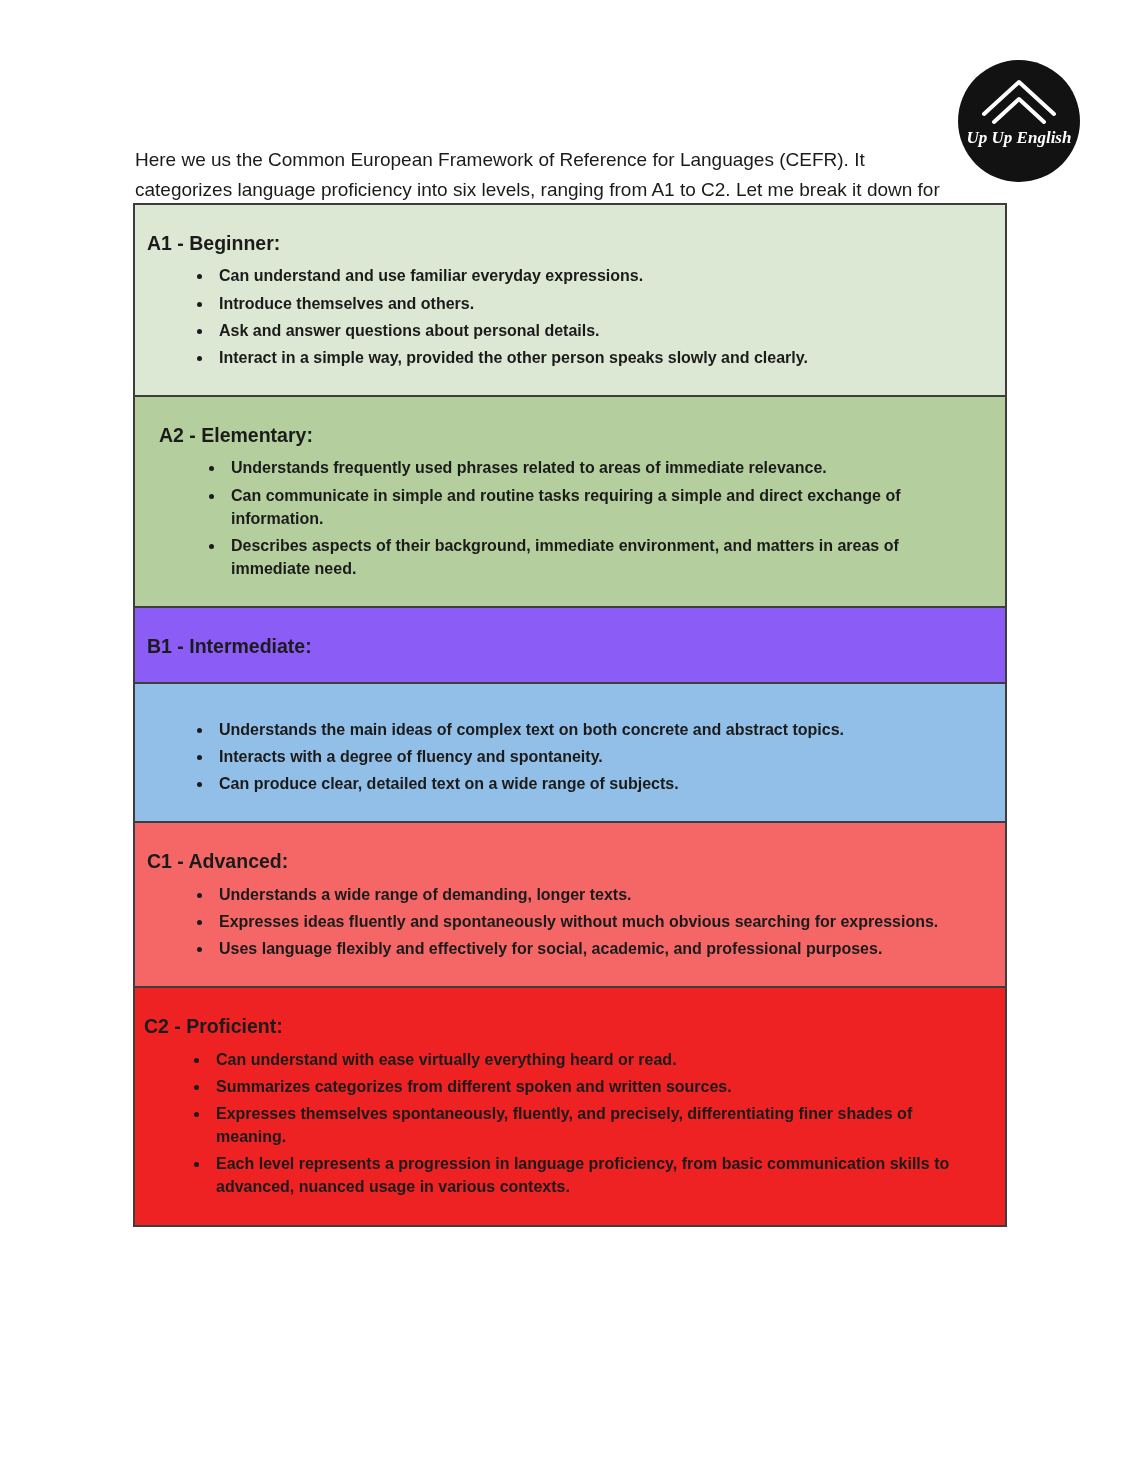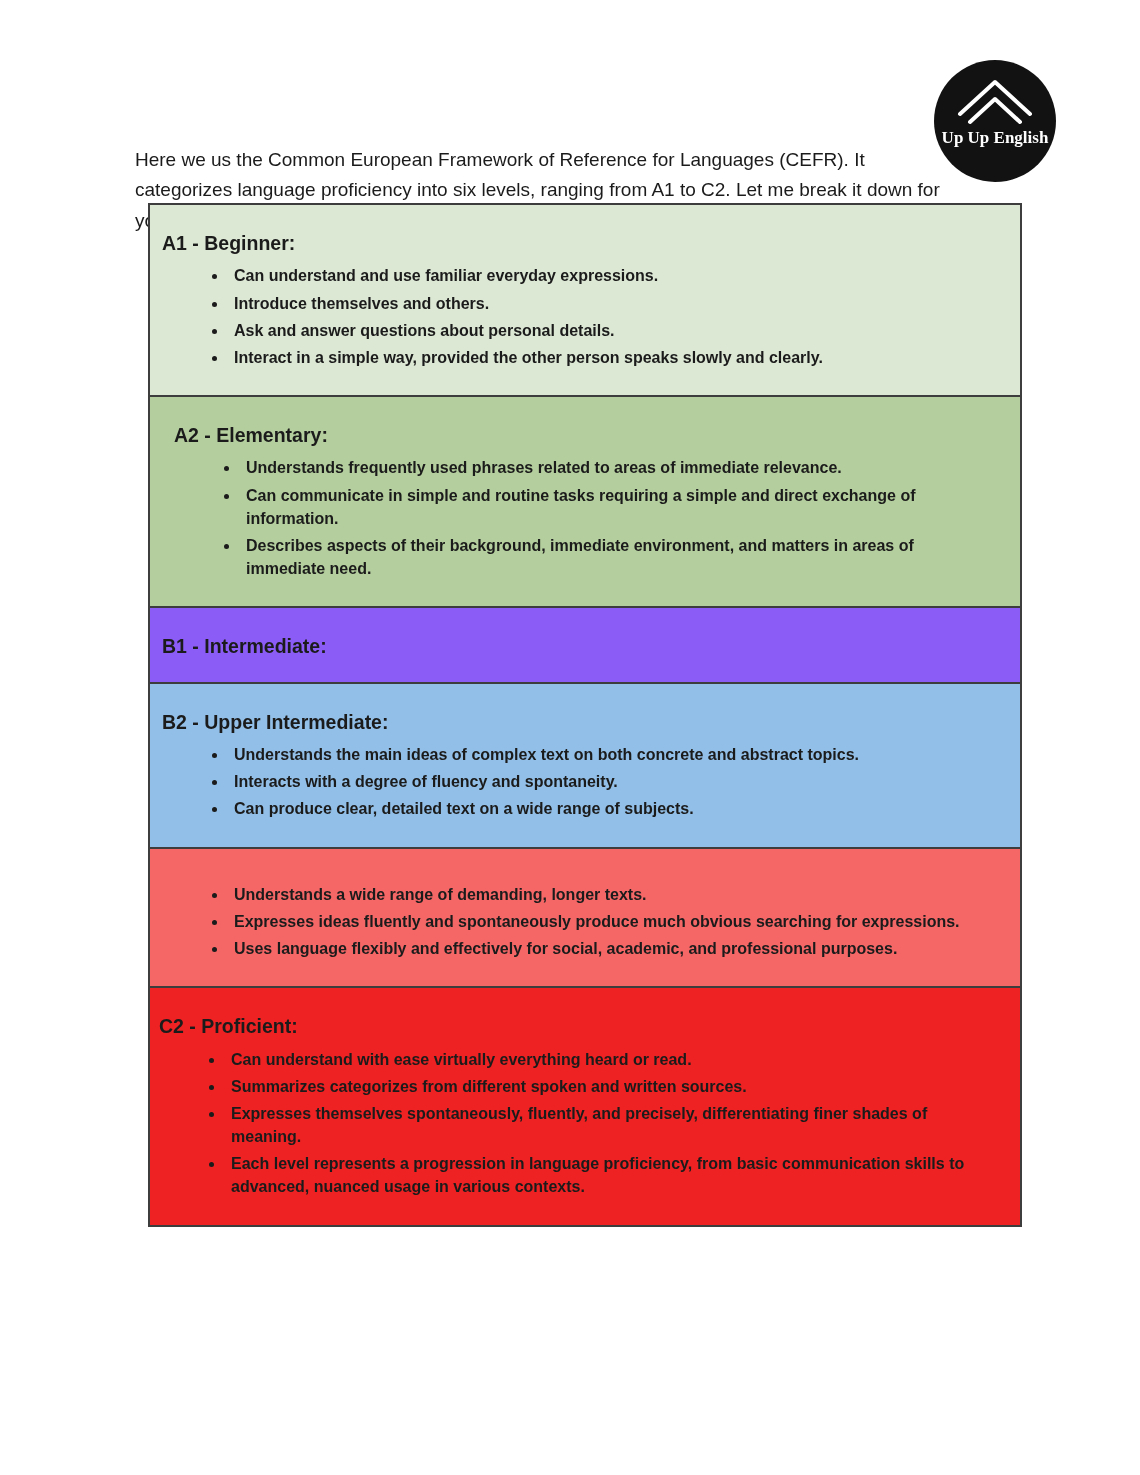--- a/index.html
+++ b/index.html
@@ -7,37 +7,38 @@
     width: 1140px;
     height: 1475px;
     background: #ffffff;
     font-family: "Liberation Sans", sans-serif;
     color: #1b1b1b;
     position: relative;
   }
   .logo {
     position: absolute;
     top: 58px;
-    left: 932px;
+    left: 956px;
     width: 126px;
     height: 126px;
+    font-style: italic;
   }
   .logo svg { width: 100%; height: 100%; display: block; }
   .intro {
     position: absolute;
     top: 126px;
     left: 135px;
     width: 808px;
     font-size: 19px;
     line-height: 1.6;
   }
   .levels {
     position: absolute;
     top: 203px;
-    left: 148px;
+    left: 133px;
     width: 874px;
     border: 2px solid #3d3d3d;
     box-sizing: border-box;
   }
   .section {
     padding: 26px 30px 22px 12px;
     border-bottom: 2px solid #3d3d3d;
   }
   .section:last-child { border-bottom: none; padding-left: 9px; }
   .heading {
@@ -89,32 +90,32 @@
         <li>Can communicate in simple and routine tasks requiring a simple and direct exchange of information.</li>
         <li>Describes aspects of their background, immediate environment, and matters in areas of immediate need.</li>
       </ul>
   </div>
 
   <div class="section" style="background: #8b5cf6;">
     <div class="heading">B1 - Intermediate:</div>
   </div>
 
   <div class="section" style="background: rgb(146, 191, 231);">
-    <div class="heading">B2 - Upper Intermediate:</div>
     <ul>
         <li>Understands the main ideas of complex text on both concrete and abstract topics.</li>
         <li>Interacts with a degree of fluency and spontaneity.</li>
         <li>Can produce clear, detailed text on a wide range of subjects.</li>
       </ul>
   </div>
 
   <div class="section" style="background: rgb(245, 103, 103);">
+    <div class="heading">C1 - Advanced:</div>
     <ul>
         <li>Understands a wide range of demanding, longer texts.</li>
-        <li>Expresses ideas fluently and spontaneously produce much obvious searching for expressions.</li>
+        <li>Expresses ideas fluently and spontaneously without much obvious searching for expressions.</li>
         <li>Uses language flexibly and effectively for social, academic, and professional purposes.</li>
       </ul>
   </div>
 
   <div class="section" style="background: rgb(238, 34, 34);">
     <div class="heading">C2 - Proficient:</div>
     <ul>
         <li>Can understand with ease virtually everything heard or read.</li>
         <li>Summarizes categorizes from different spoken and written sources.</li>
         <li>Expresses themselves spontaneously, fluently, and precisely, differentiating finer shades of meaning.</li>

